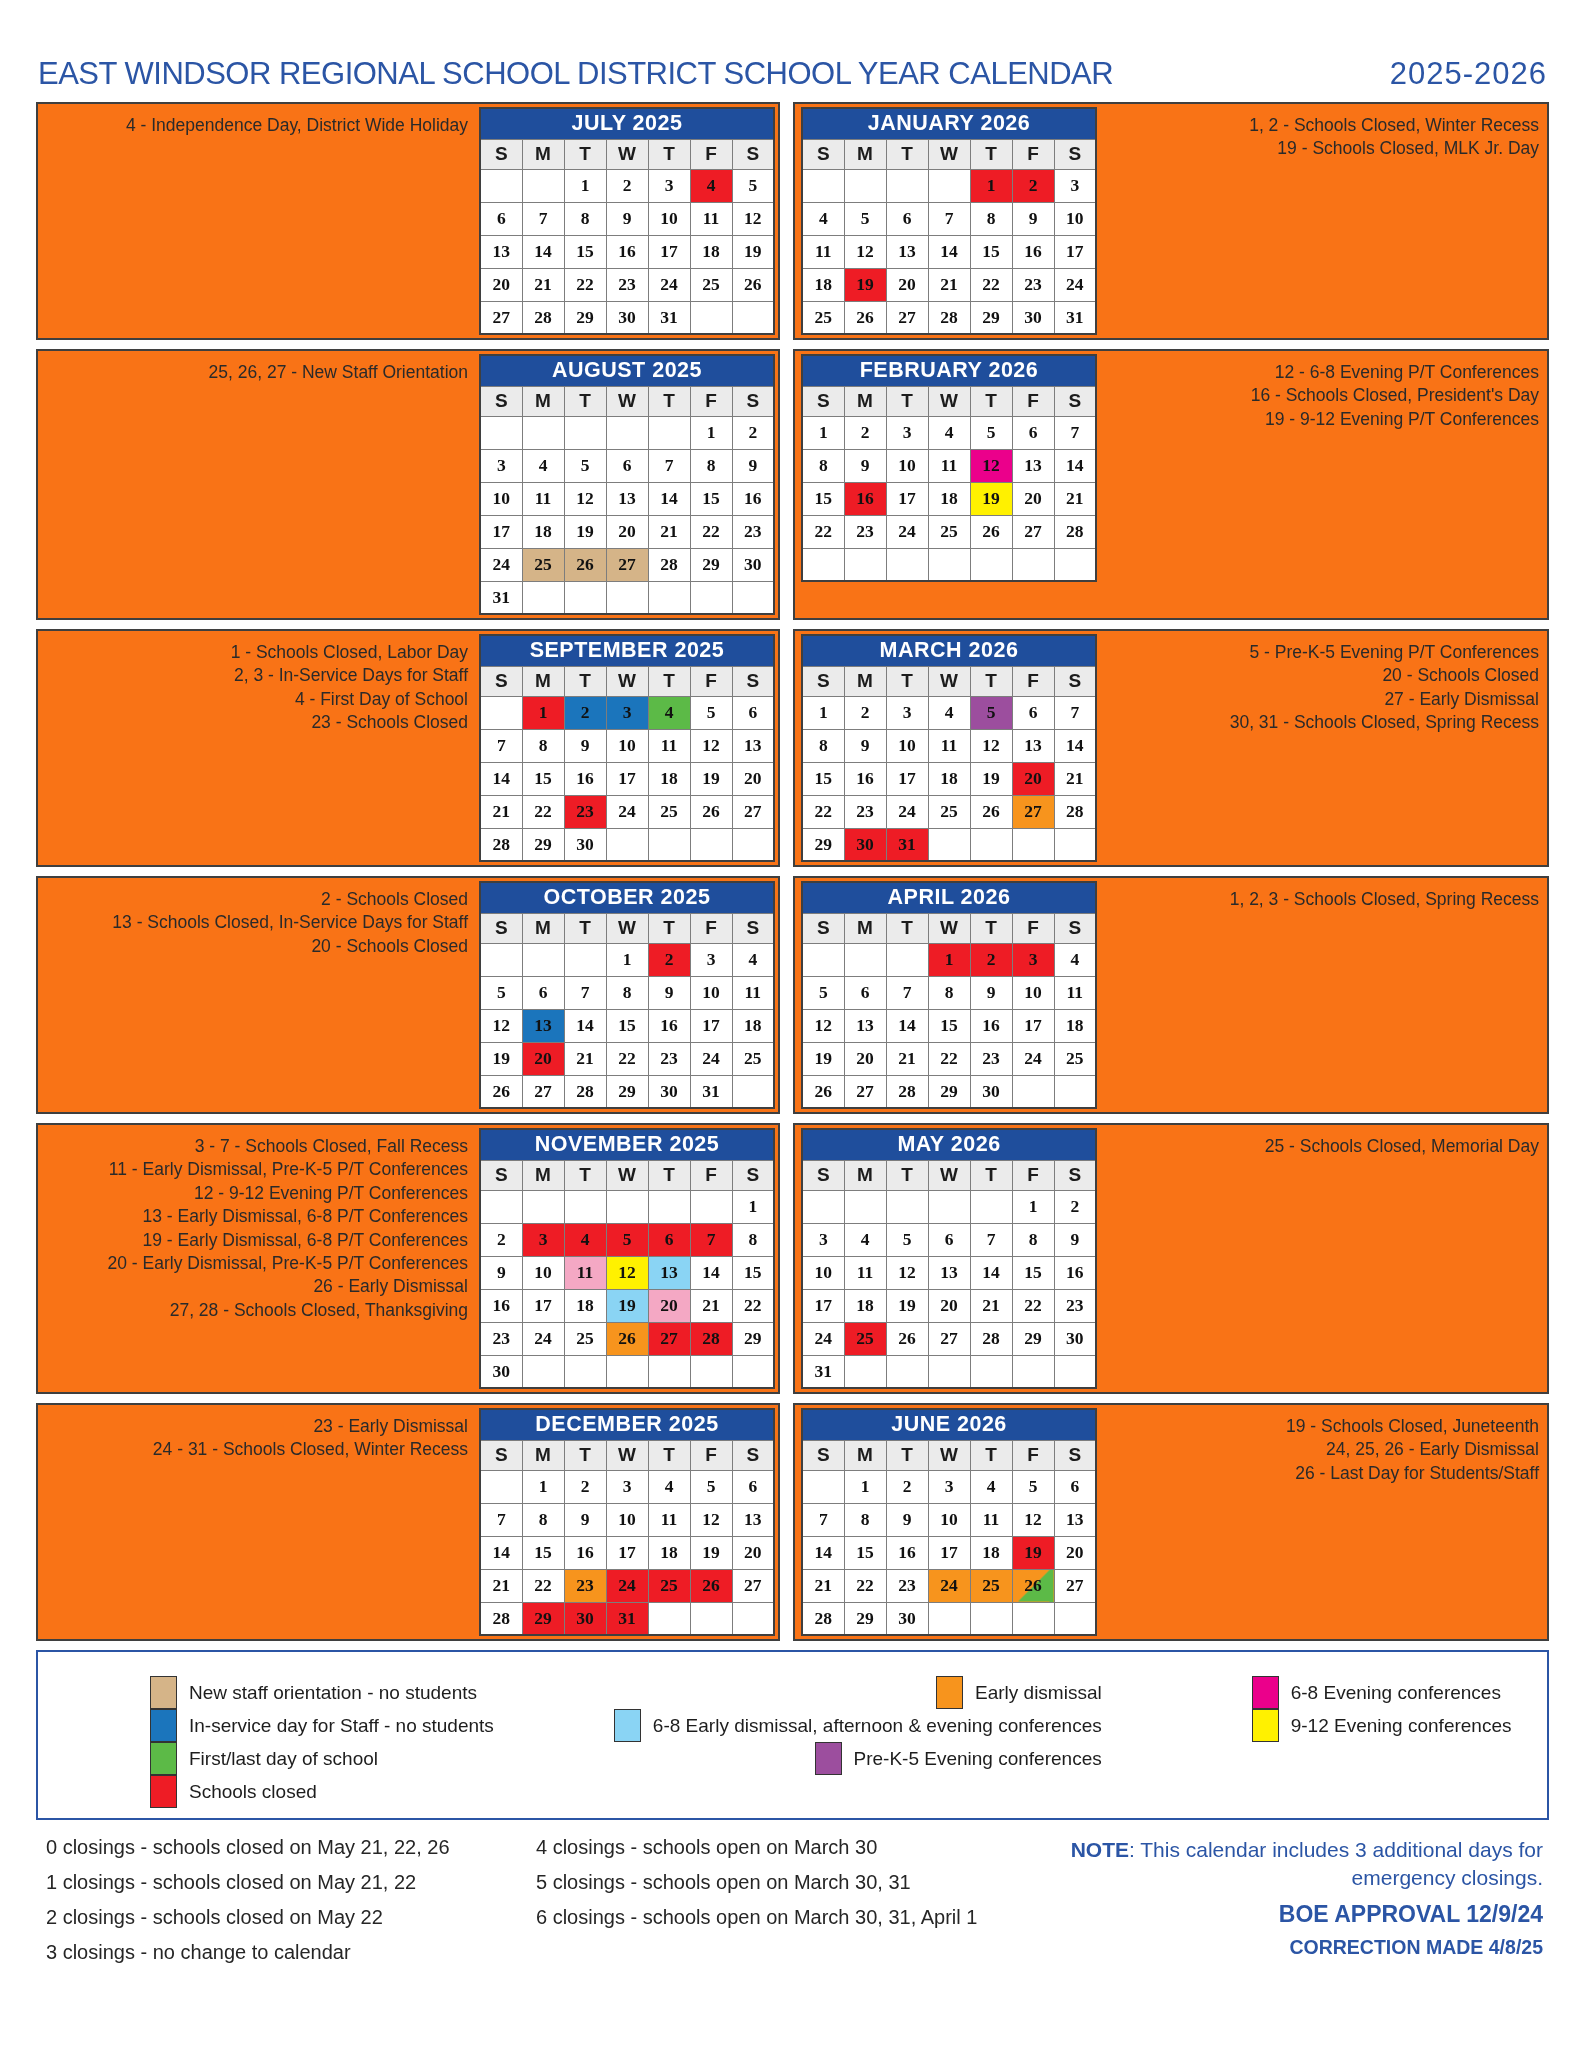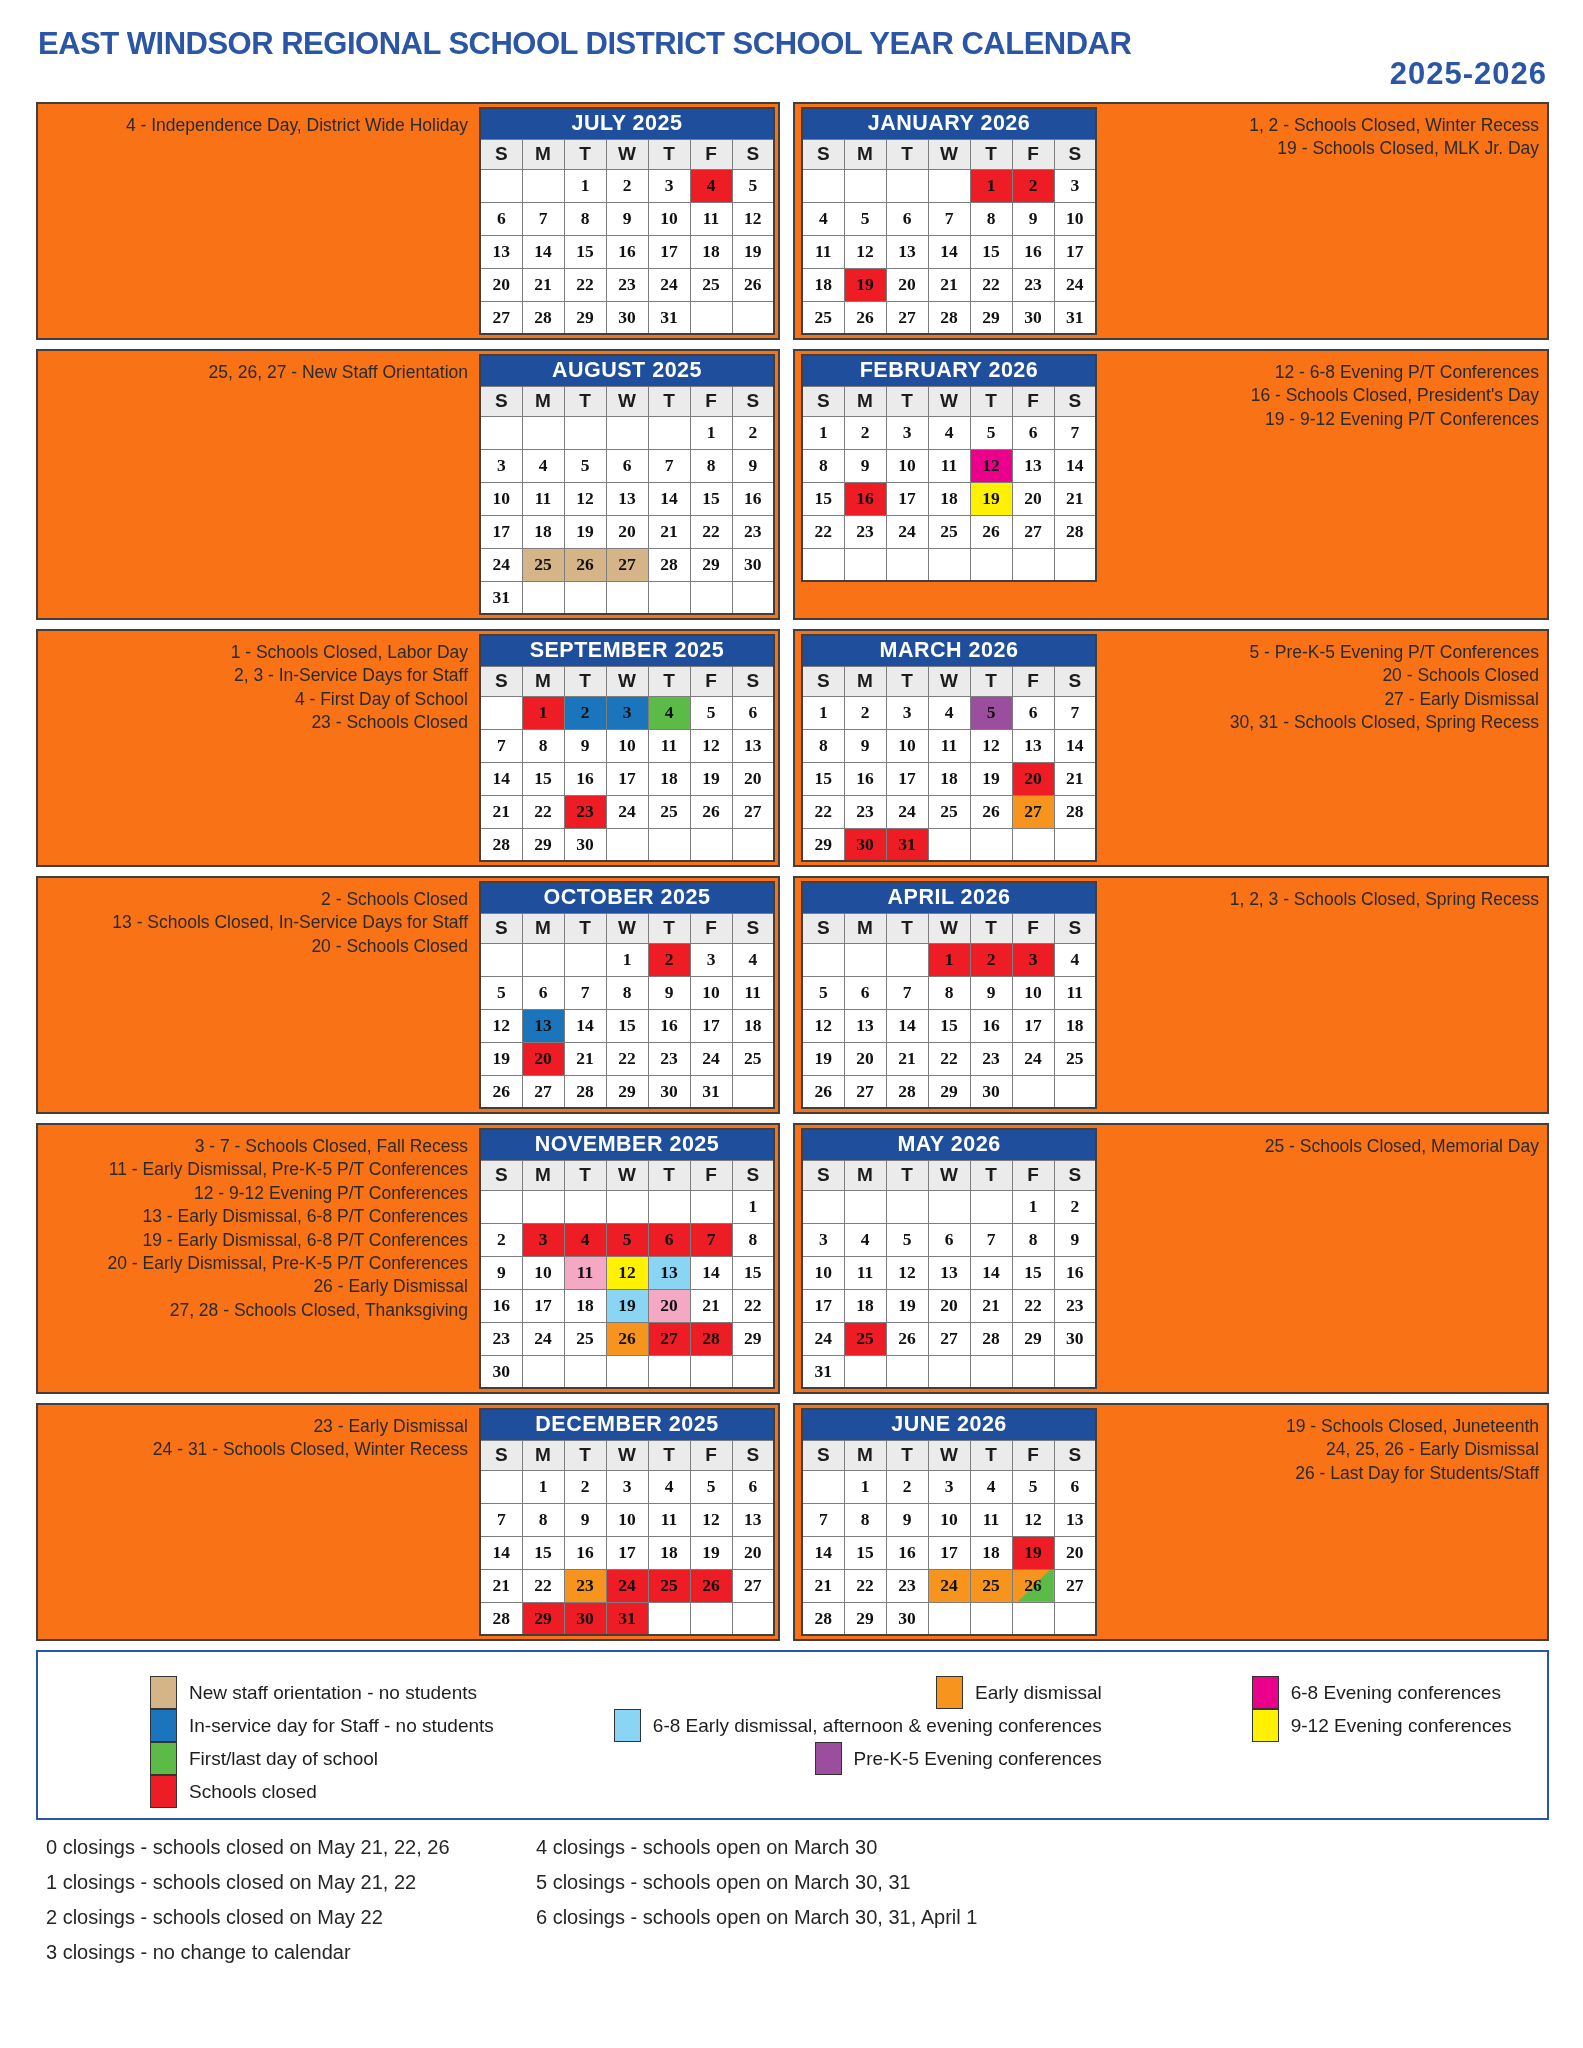--- a/index.html
+++ b/index.html
@@ -1,21 +1,21 @@
 <!DOCTYPE html>
 <html style="--brand: #2B55A5; --headerbar: #1F4E9C; --red: #EE1C25; --tan: #D5B488; --blue: #1B75BC; --green: #5CBA47; --magenta: #EB008B; --yellow: #FFF100; --purple: #9C4E9E; --orange: #F7941D; --pink: #F4A8C4; --lightblue: #8AD4F4;"><head>
 <meta charset="utf-8">
 <style>
   html,body{margin:0;padding:0;background:#fff;}
   body{width:1583px;height:2048px;overflow:hidden;font-family:"Liberation Sans",sans-serif;}
   .page{padding:22px 34px 0 36px;box-sizing:border-box;}
 
   
-  .main-header{display:flex;justify-content:space-between;align-items:flex-start;
-    color:var(--brand);font-weight:bold;font-size:31px;letter-spacing:-0.5px;margin:4px 2px 10px 2px;}
+  .main-header{display:flex;justify-content:space-between;align-items:flex-end;
+    color:var(--brand);font-weight:normal;font-size:31px;letter-spacing:-0.5px;margin:4px 2px 10px 2px;}
   .main-header .yr{letter-spacing:1px;margin-top:30px;}
 
   
   .cal-row{display:flex;gap:13px;margin-bottom:9px;}
   .month-box{border:2px solid #3f3f3f;background:#f97316;display:flex;box-sizing:border-box;}
   .box-left{flex:0 0 744px;}
   .box-right{flex:1 1 auto;}
   .side-notes{flex:1 1 auto;text-align:right;padding:10px 8px 6px 8px;
     font-size:17.5px;line-height:1.28;color:#2a2a2a;}
   .side-notes p{margin:0 0 1px 0;}
@@ -1002,15 +1002,20 @@
         <p>0 closings - schools closed on May 21, 22, 26</p>
         <p>1 closings - schools closed on May 21, 22</p>
         <p>2 closings - schools closed on May 22</p>
         <p>3 closings - no change to calendar</p>
       </div>
     <div class="closings-col c2" id="closings-col2">
         <p>4 closings - schools open on March 30</p>
         <p>5 closings - schools open on March 30, 31</p>
         <p>6 closings - schools open on March 30, 31, April 1</p>
       </div>
+    <div class="note-block">
+      <p><span class="note-label">NOTE</span><span>: This calendar includes 3 additional days for emergency closings.</span></p>
+      <p class="boe">BOE APPROVAL 12/9/24</p>
+      <p class="correction">CORRECTION MADE 4/8/25</p>
+    </div>
   </div>
 
 </div>
 
 </body></html>

